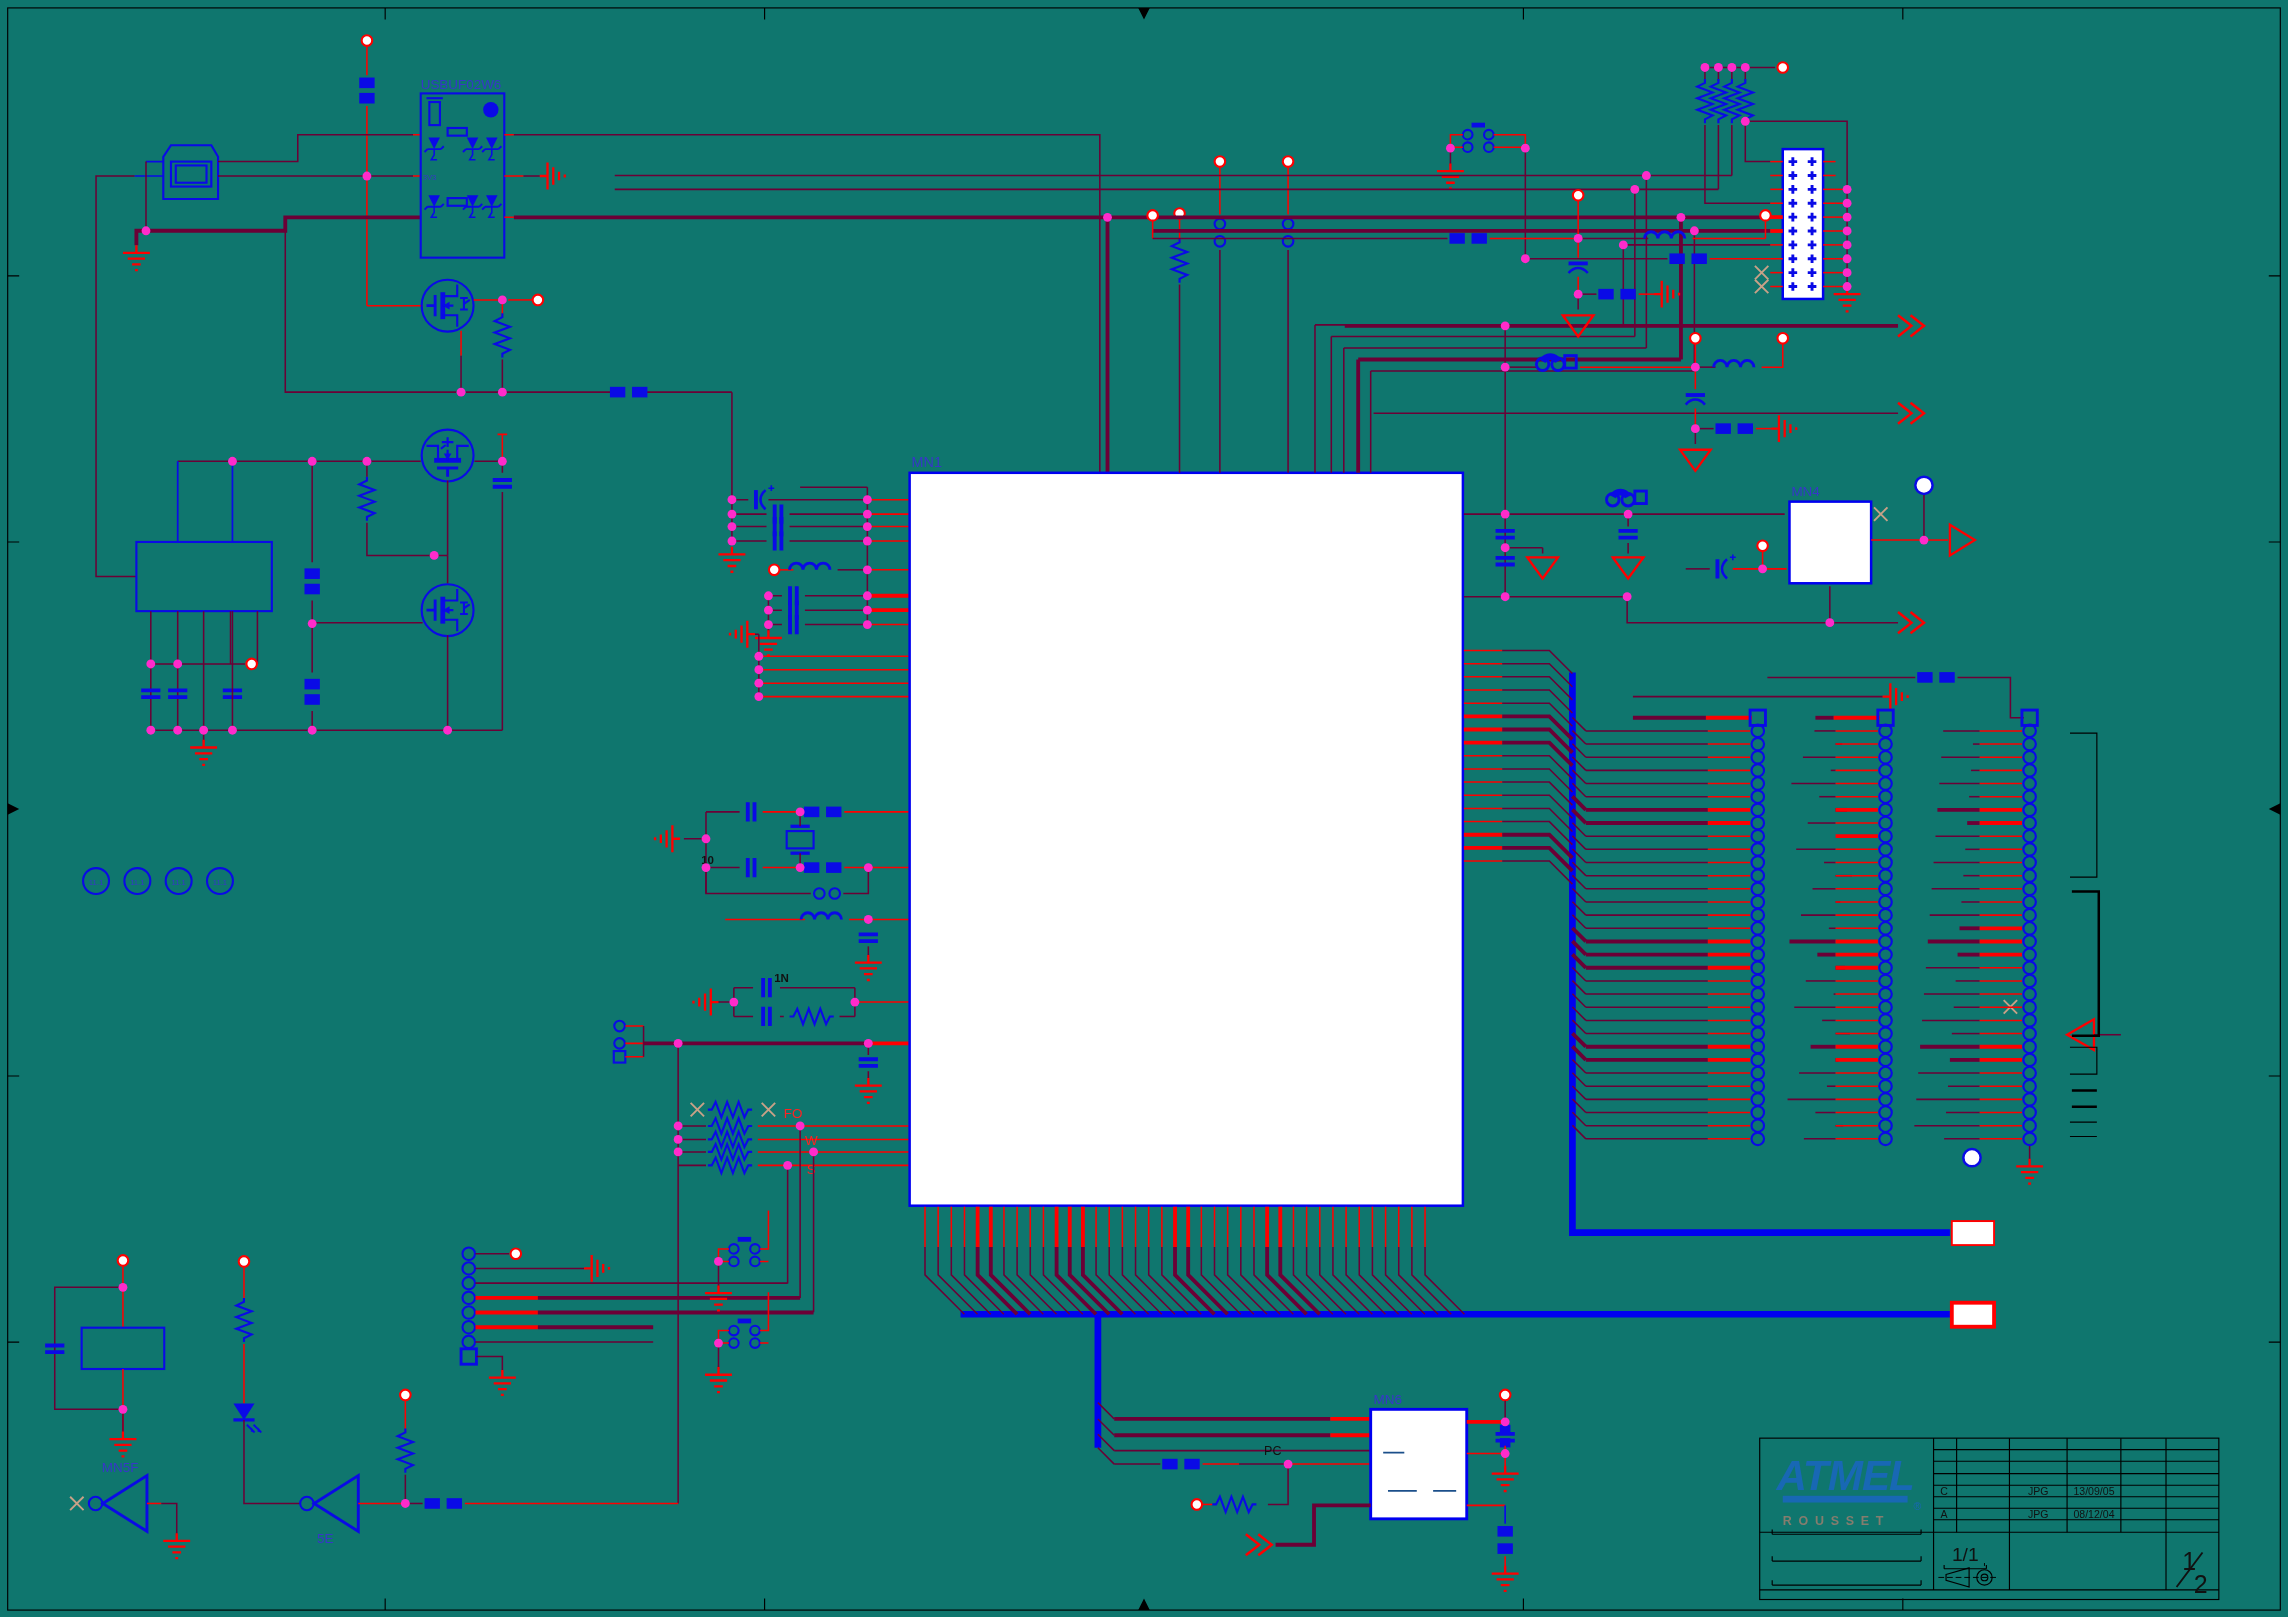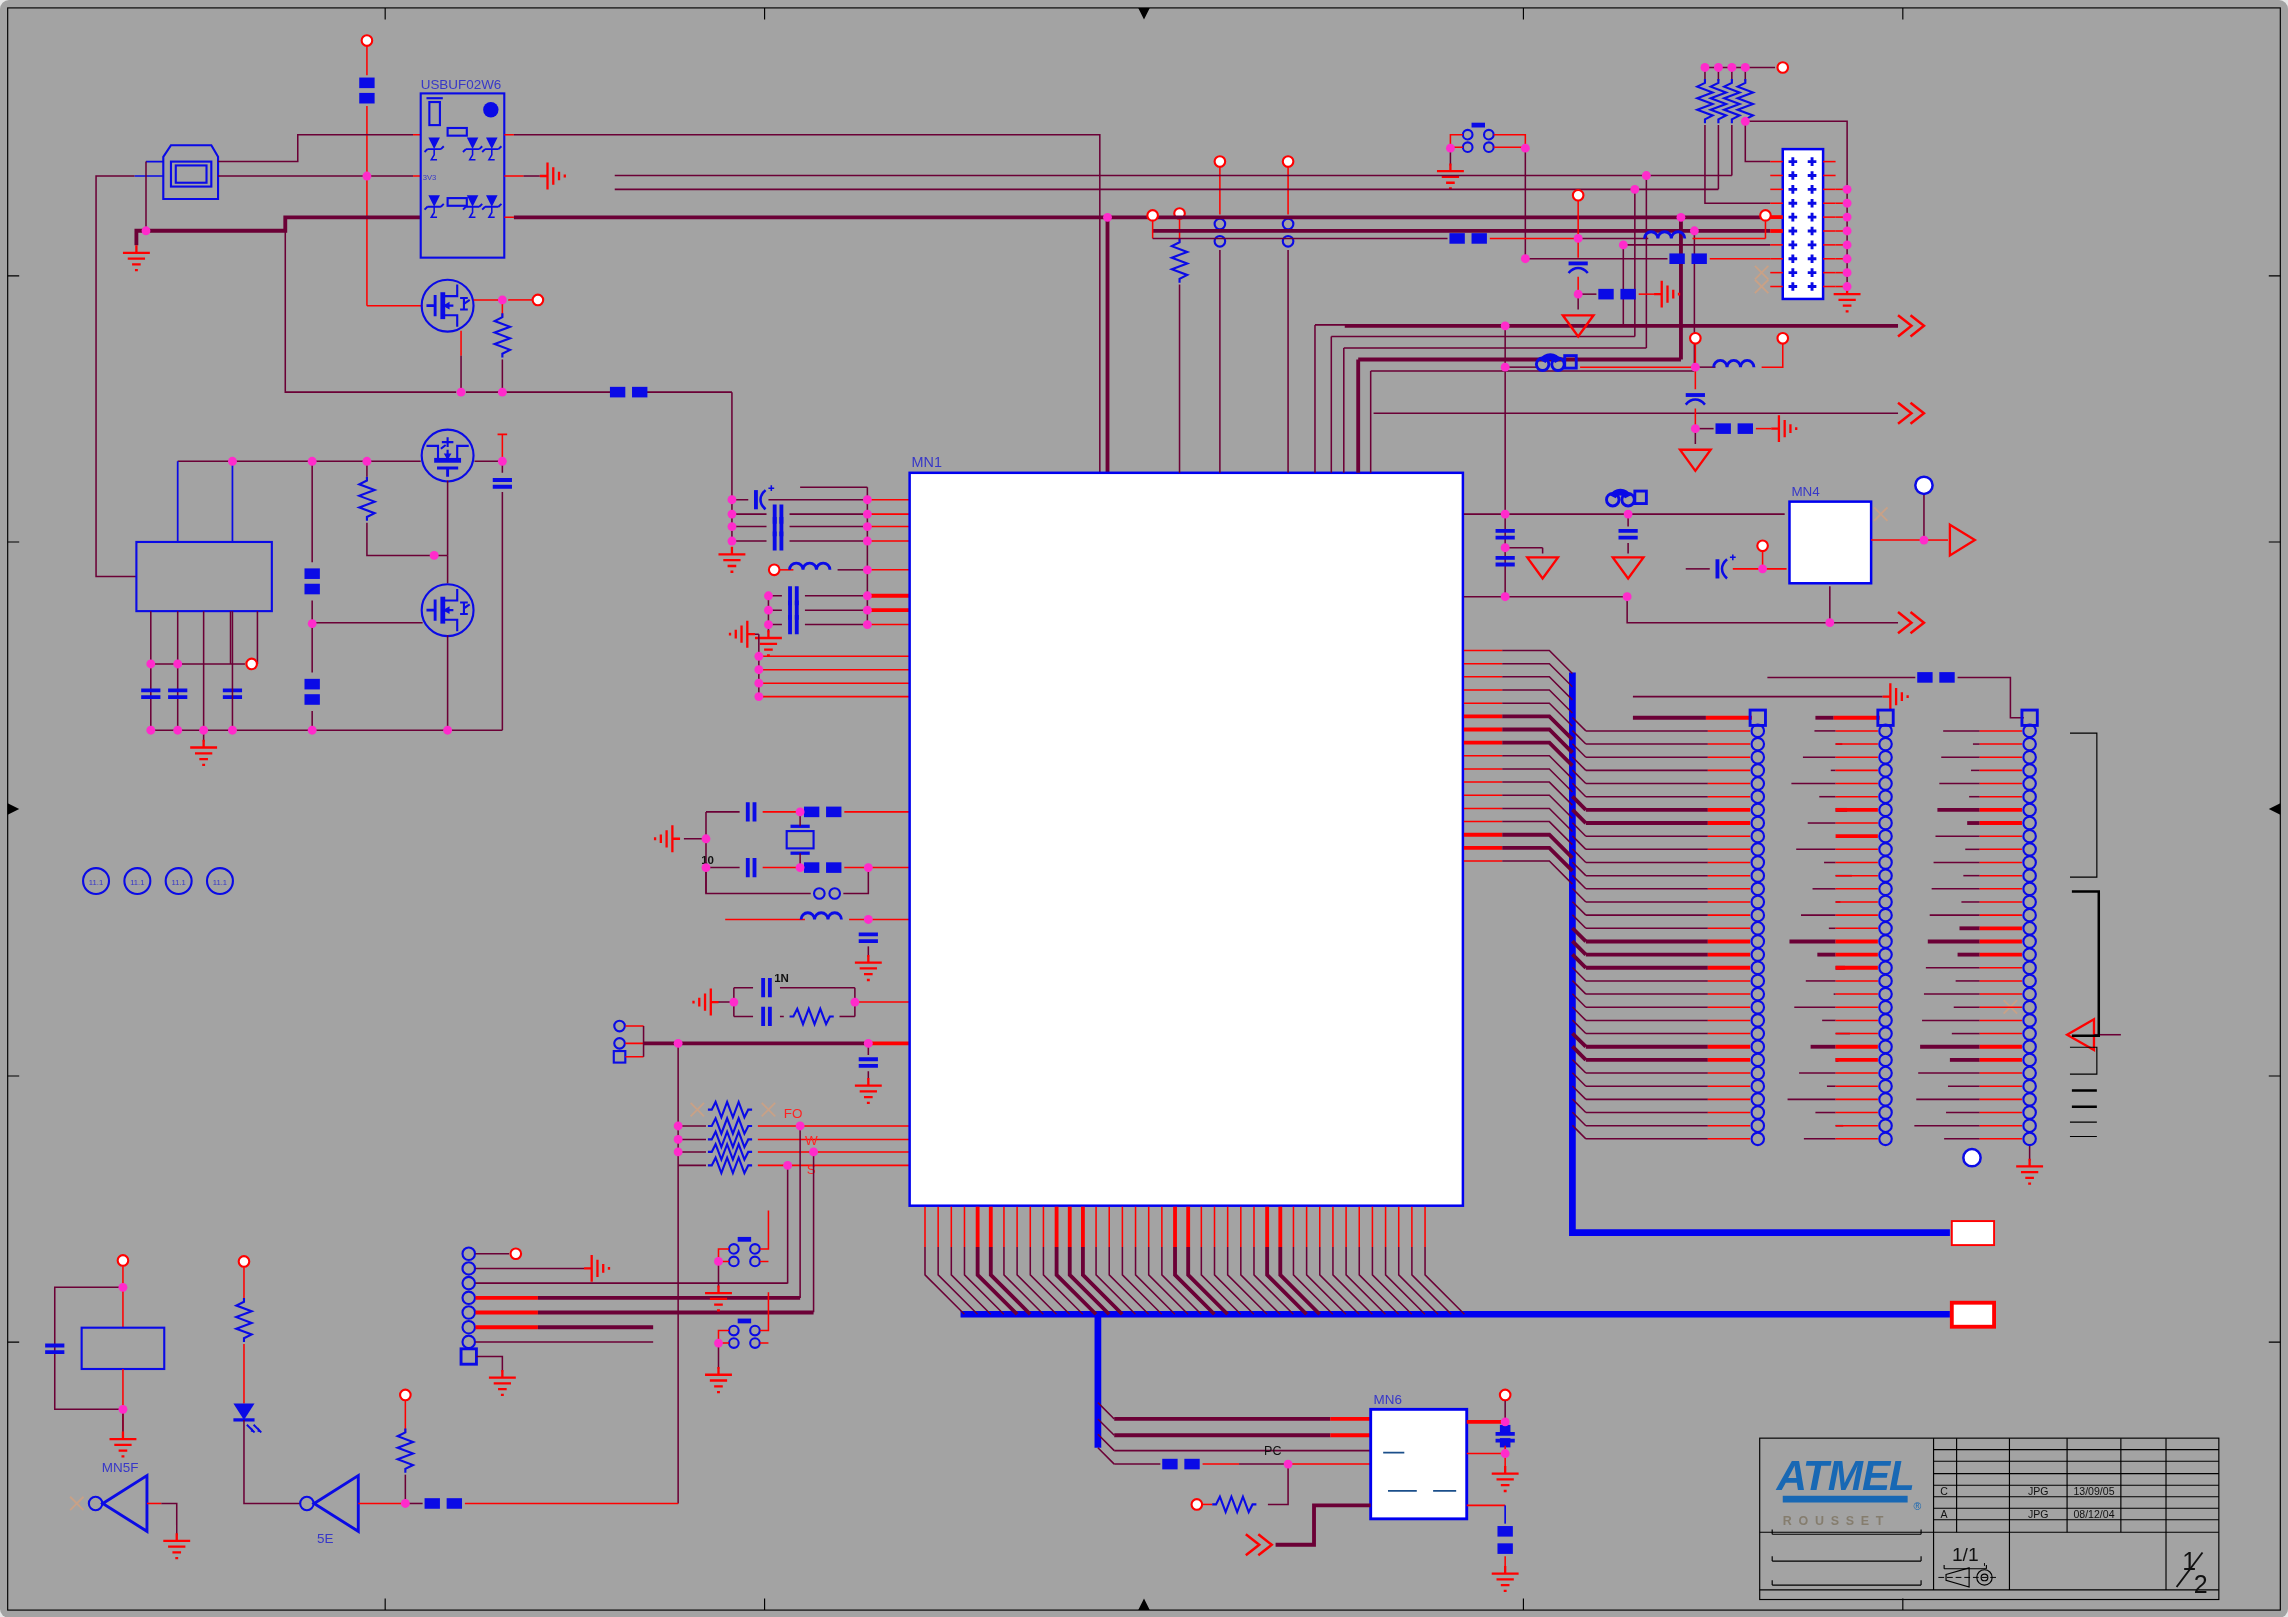--- a/index.html
+++ b/index.html
@@ -1,16 +1,16 @@
 <!DOCTYPE html>
 <html><head>
 <meta charset="utf-8">
 <style>
   html,body{margin:0;padding:0;background:#e8e8e8;font-family:"Liberation Sans",sans-serif;}
-  #page{position:relative;width:2288px;height:1618px;background:#a3a3a3;overflow:hidden;border-radius:9px;}
+  #page{position:relative;width:2288px;height:1618px;background:#0f766e;overflow:hidden;}
   svg{position:absolute;left:0;top:0;}
   svg text{font-family:"Liberation Sans",sans-serif;}
   .wm{stroke:#6B0036;stroke-width:1.6;fill:none}
   .wm2{stroke:#6B0036;stroke-width:4;fill:none}
   .wr{stroke:#FF0000;stroke-width:1.6;fill:none}
   .wr2{stroke:#FF0000;stroke-width:4;fill:none}
   .wb{stroke:#0A0AE6;stroke-width:1.8;fill:none}
   .bus{stroke:#0000F0;stroke-width:7;fill:none}
   .cmp{stroke:#0A0AE6;stroke-width:2.2;fill:none}
   .cmp3{stroke:#0A0AE6;stroke-width:3;fill:none}

